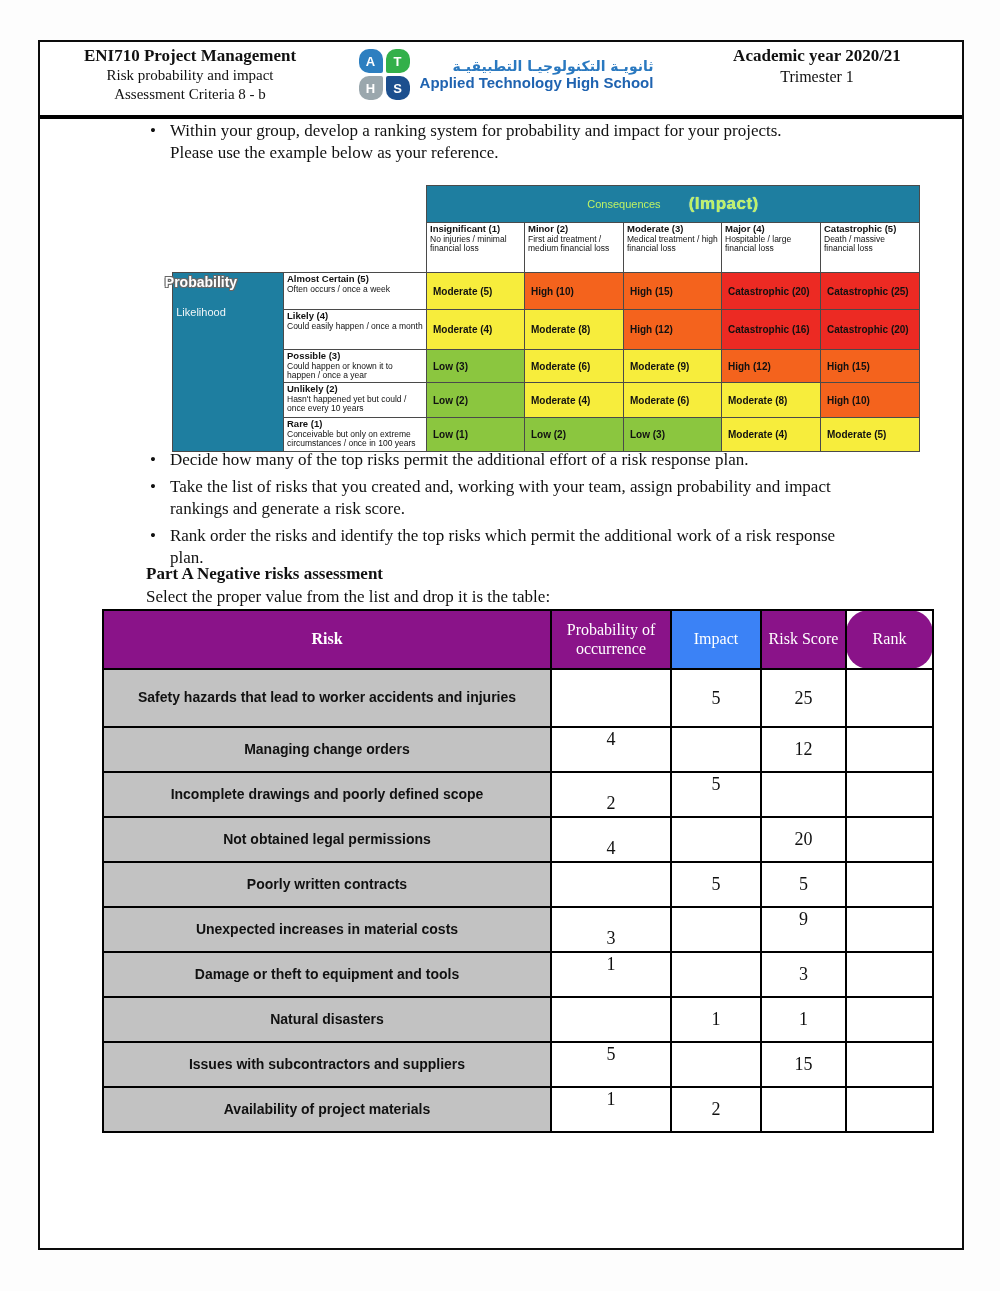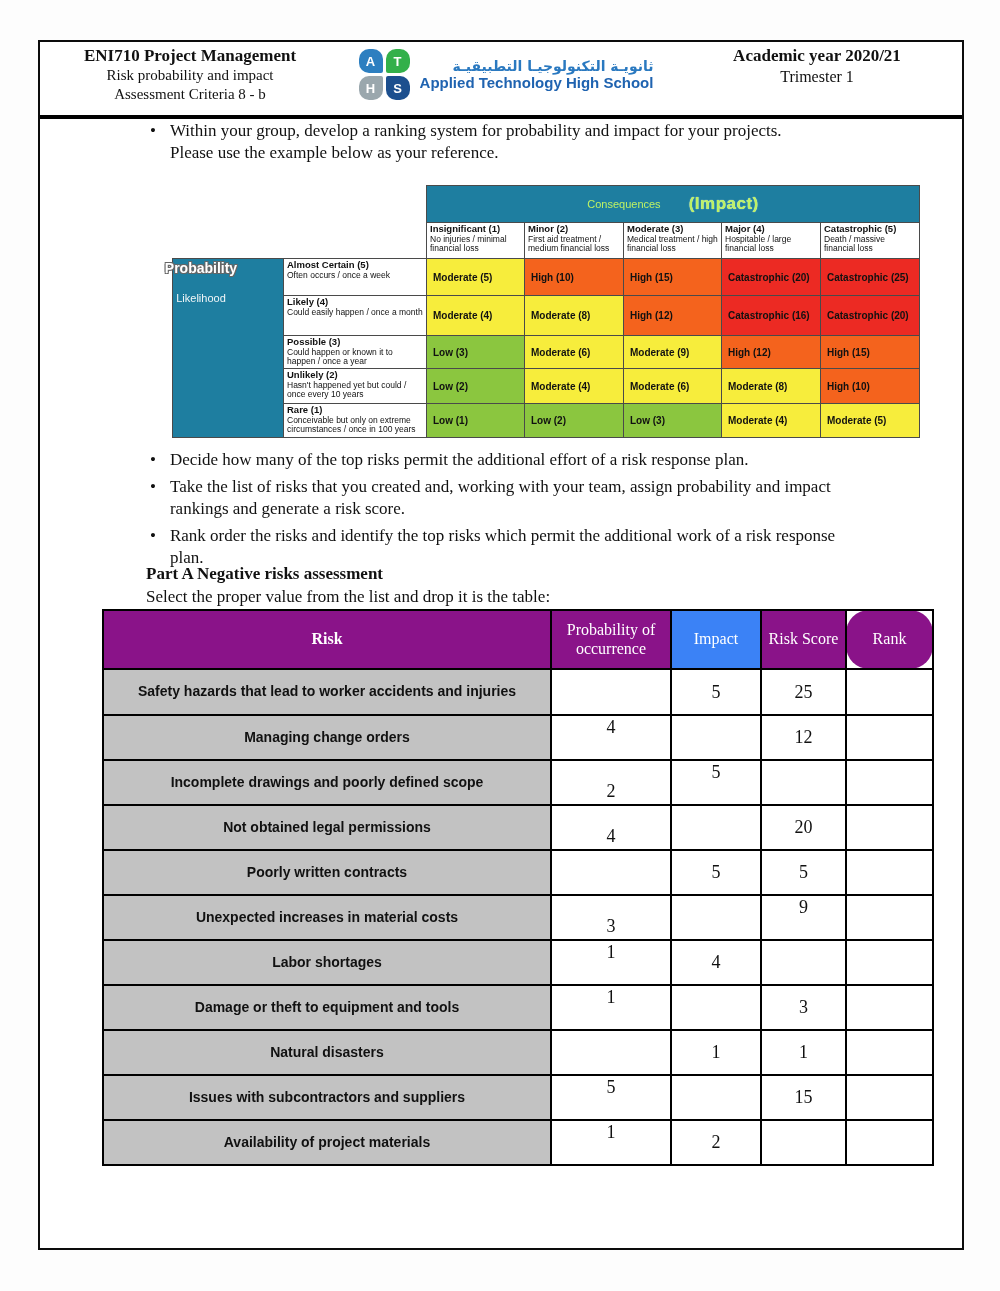--- a/index.html
+++ b/index.html
@@ -128,21 +128,21 @@
     <tbody id="matrix-tbody">
         <tr style="height: 37px;">
           <td class="corner" colspan="2" rowspan="2"></td>
           <td class="banner" colspan="5" style="background: rgb(30, 126, 160);">
             <div class="banner-inner">
               <span class="banner-small">Consequences</span>
               <span class="banner-big">(Impact)</span>
             </div>
           </td>
         </tr>
-        <tr style="height: 36px;">
+        <tr style="height: 50px;">
           <td>
             <div class="m-title">Insignificant (1)</div>
             <div class="m-desc">No injuries / minimal financial loss</div>
           </td>
           <td>
             <div class="m-title">Minor (2)</div>
             <div class="m-desc">First aid treatment / medium financial loss</div>
           </td>
           <td>
             <div class="m-title">Moderate (3)</div>
@@ -245,21 +245,21 @@
     <thead>
         <tr id="risk-head-row">
           <th class="first" style="background: rgb(138, 19, 137);">Risk</th>
           <th style="background: rgb(138, 19, 137);">Probability of occurrence</th>
           <th style="background: #3b82f6;">Impact</th>
           <th style="background: rgb(138, 19, 137);">Risk Score</th>
           <th style="background: rgb(138, 19, 137); border-radius: 23px;">Rank</th>
         </tr>
       </thead>
     <tbody id="risk-tbody">
-        <tr style="height: 46px;">
+        <tr style="height: 58px;">
           <td class="risk-name">Safety hazards that lead to worker accidents and injuries</td>
           <td class="val-cell pos-mid"></td>
           <td class="val-cell pos-mid">5</td>
           <td class="val-cell pos-mid">25</td>
           <td class="val-cell pos-mid"></td>
         </tr>
         <tr style="height: 45px;">
           <td class="risk-name">Managing change orders</td>
           <td class="val-cell pos-top">4</td>
           <td class="val-cell pos-mid"></td>
@@ -288,27 +288,20 @@
           <td class="val-cell pos-mid"></td>
         </tr>
         <tr style="height: 45px;">
           <td class="risk-name">Unexpected increases in material costs</td>
           <td class="val-cell pos-bot">3</td>
           <td class="val-cell pos-mid"></td>
           <td class="val-cell pos-top">9</td>
           <td class="val-cell pos-mid"></td>
         </tr>
         <tr style="height: 45px;">
-          <td class="risk-name">Labor shortages</td>
-          <td class="val-cell pos-top">1</td>
-          <td class="val-cell pos-mid">4</td>
-          <td class="val-cell pos-mid"></td>
-          <td class="val-cell pos-mid"></td>
-        </tr>
-        <tr style="height: 45px;">
           <td class="risk-name">Damage or theft to equipment and tools</td>
           <td class="val-cell pos-top">1</td>
           <td class="val-cell pos-mid"></td>
           <td class="val-cell pos-mid">3</td>
           <td class="val-cell pos-mid"></td>
         </tr>
         <tr style="height: 45px;">
           <td class="risk-name">Natural disasters</td>
           <td class="val-cell pos-mid"></td>
           <td class="val-cell pos-mid">1</td>

